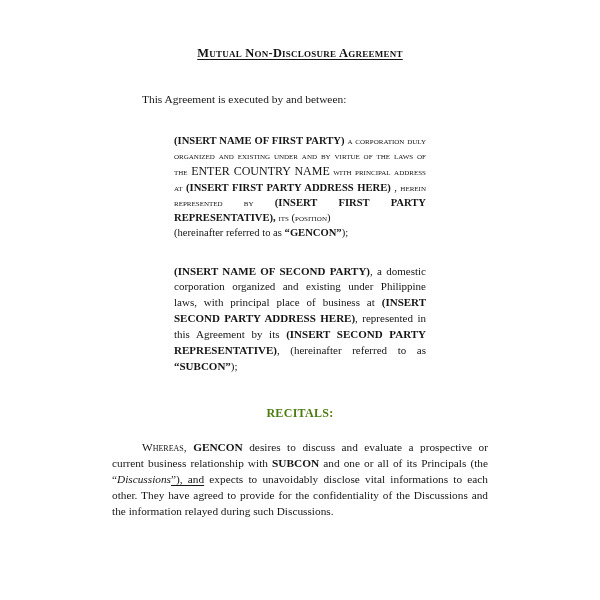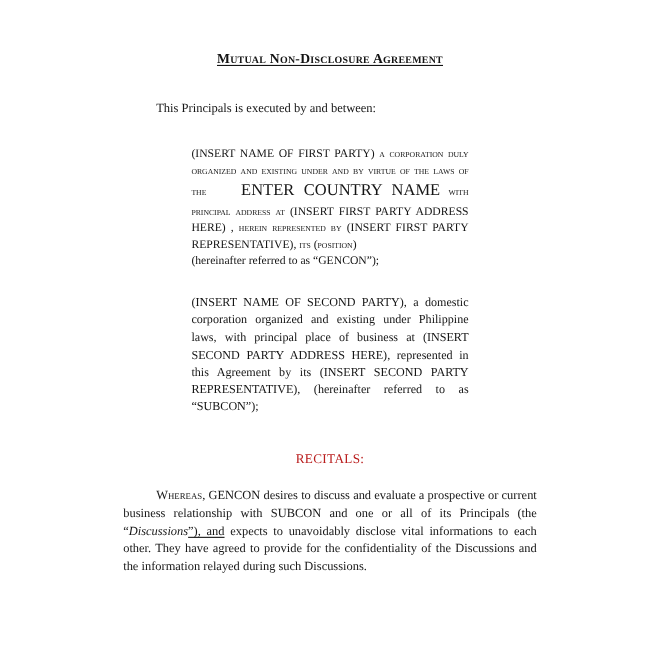--- a/index.html
+++ b/index.html
@@ -58,52 +58,51 @@
   .party-block.second {
     margin-top: 23px;
     font-size: 11px;
     line-height: 1.45;
   }
 
   .sc {
     font-variant: small-caps;
   }
   .b {
-    font-weight: normal;
+    font-weight: bold;
   }
   .bsc {
     font-weight: normal;
     font-variant: small-caps;
   }
   .i {
     font-style: italic;
   }
   .u {
     text-decoration: underline;
     text-underline-offset: 1.5px;
   }
   .big {
-    font-size: 15px;
-    margin-left: 24px;
+    font-size: 12px;
   }
 
   .and-sep {
     text-align: center;
     margin: 22px 0 0 0;
     font-size: 10.6px;
     color: #161616;
   }
 
   .recitals {
     text-align: center;
-    font-weight: normal;
+    font-weight: bold;
     font-size: 12px;
     letter-spacing: 0.3px;
     margin: 31px 0 0 0;
-    color: #b91c1c;
+    color: #4d7c0f;
   }
 
   .recital-para {
     margin: 21px 0 0 0;
     font-size: 11.3px;
     line-height: 1.42;
     text-align: justify;
     text-indent: 30px;
     color: #161616;
   }
@@ -111,21 +110,21 @@
     margin-top: 18px;
   }
 </style>
 </head>
 <body>
 
 <div class="page">
 
   <h1 class="doc-title">Mutual Non-Disclosure Agreement</h1>
 
-  <p class="lead">This Principals is executed by and between:</p>
+  <p class="lead">This Agreement is executed by and between:</p>
 
   <p class="party-block"><span class="b">(INSERT NAME OF FIRST PARTY)</span><span class="sc"> a corporation duly organized and existing under and by virtue of the laws of the </span><span class="sc big">ENTER COUNTRY NAME</span><span class="sc"> with principal address at </span><span class="b">(INSERT FIRST PARTY ADDRESS HERE)</span><span class="sc"> , herein represented by </span><span class="b">(INSERT FIRST PARTY REPRESENTATIVE),</span><span class="sc"> its </span><span class="bsc">(position)</span><br><span>(hereinafter referred to as </span><span class="b">“GENCON”</span><span>);</span></p>
 
 
   <p class="party-block second"><span class="b">(INSERT NAME OF SECOND PARTY)</span><span>, a domestic corporation organized and existing under Philippine laws, with principal place of business at </span><span class="b">(INSERT SECOND PARTY ADDRESS HERE)</span><span>, represented in this Agreement by its </span><span class="b">(INSERT SECOND PARTY REPRESENTATIVE)</span><span>, (hereinafter referred to as </span><span class="b">“SUBCON”</span><span>);</span></p>
 
   <h2 class="recitals">RECITALS:</h2>
 
 
   <p class="recital-para tight"><span class="sc">Whereas</span><span>, </span><span class="b">GENCON</span><span> desires to discuss and evaluate a prospective or current business relationship with </span><span class="b">SUBCON</span><span> and one or all of its Principals (the “</span><span class="i">Discussions</span><span class="u">”), and</span><span> expects to unavoidably disclose vital informations to each other. They have agreed to provide for the confidentiality of the Discussions and the information relayed during such Discussions.</span></p>

